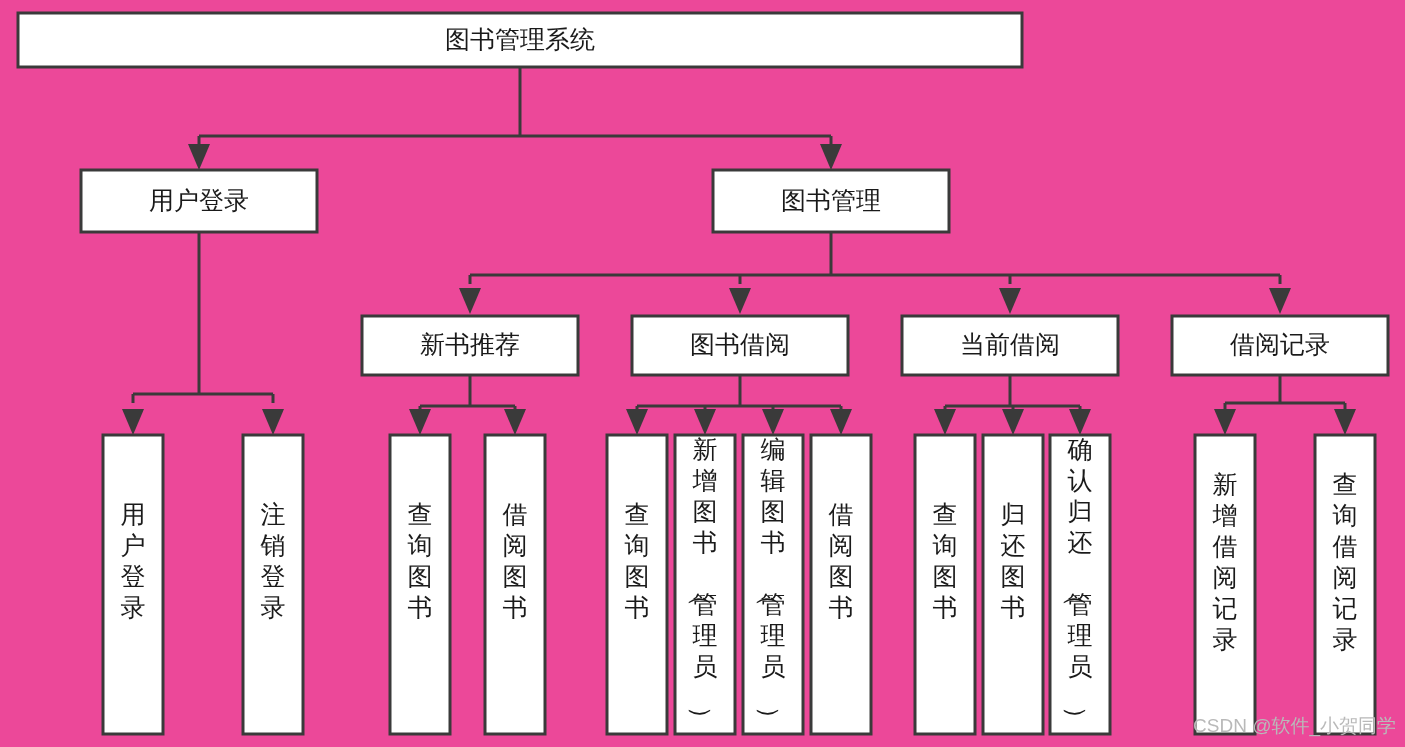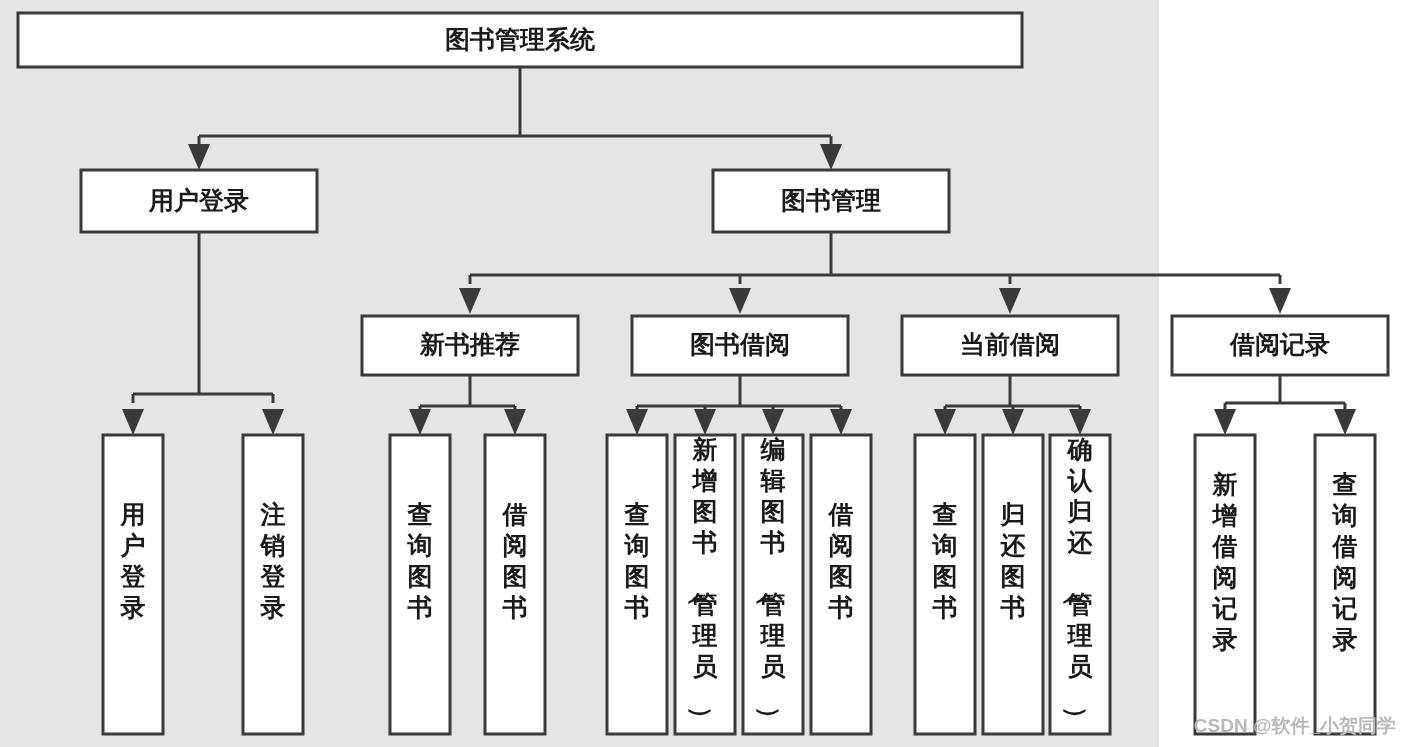--- a/index.html
+++ b/index.html
@@ -9,24 +9,23 @@
     background: #ffffff;
   }
   body {
     width: 1405px;
     height: 747px;
     font-family: "Liberation Sans", "DejaVu Sans", sans-serif;
     overflow: hidden;
   }
   #diagram-root {
     position: relative;
-    width: 1159px;
+    width: 1405px;
     height: 747px;
-    background: #e5e5e5;
-    font-weight: bold;
+    background: #ec4899;
   }
   svg.diagram-canvas {
     position: absolute;
     left: 0;
     top: 0;
     width: 1405px;
     height: 747px;
     display: block;
   }
   .node-box {

